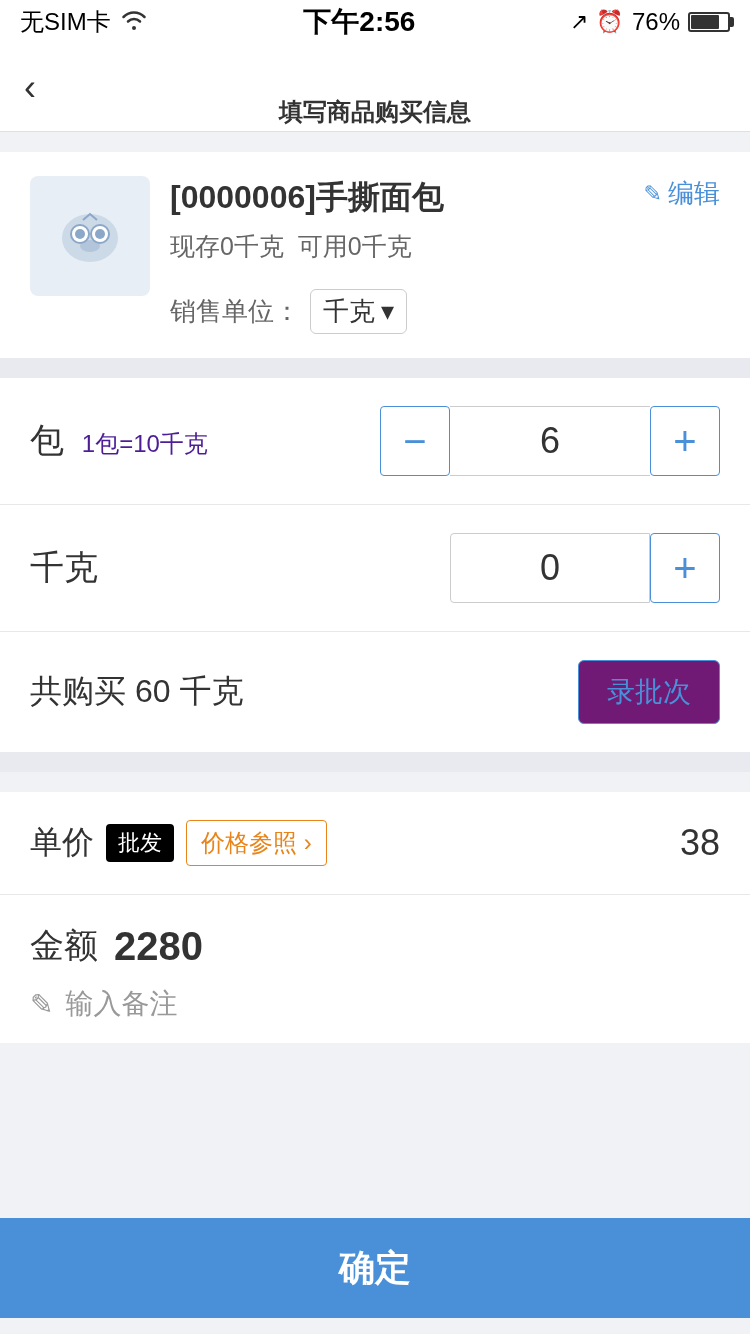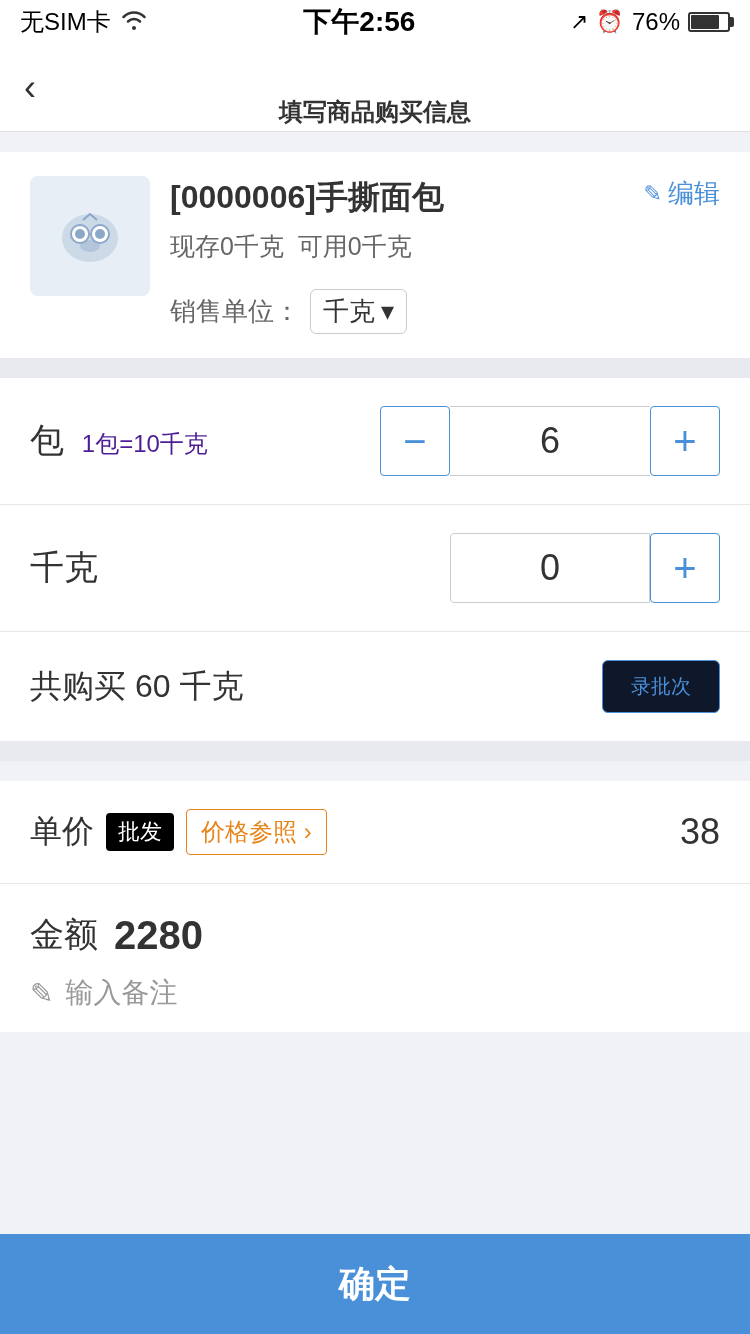--- a/index.html
+++ b/index.html
@@ -236,23 +236,23 @@
       justify-content: space-between;
     }
     .summary-text {
       font-size: 32px;
       color: #333;
     }
     .batch-btn {
       border: 1px solid #4a90d9;
       border-radius: 6px;
       padding: 12px 28px;
-      font-size: 20px;
+      font-size: 28px;
       color: #4a90d9;
-      background: #0f172a;
+      background: #701a75;
       cursor: pointer;
       margin-left: 15px;
     }
 
     
     .price-section {
       background: #fff;
       margin-top: 20px;
       padding: 28px 30px;
       display: flex;
@@ -330,21 +330,21 @@
     
     .bottom-content {
       background: #f0f2f5;
       flex: 1;
       min-height: 360px;
     }
 
     
     .confirm-btn {
       position: fixed;
-      bottom: 0;
+      bottom: 16px;
       left: 0;
       width: 750px;
       height: 100px;
       background: #4a90d9;
       color: #fff;
       font-size: 36px;
       font-weight: 600;
       border: none;
       display: flex;
       align-items: center;

